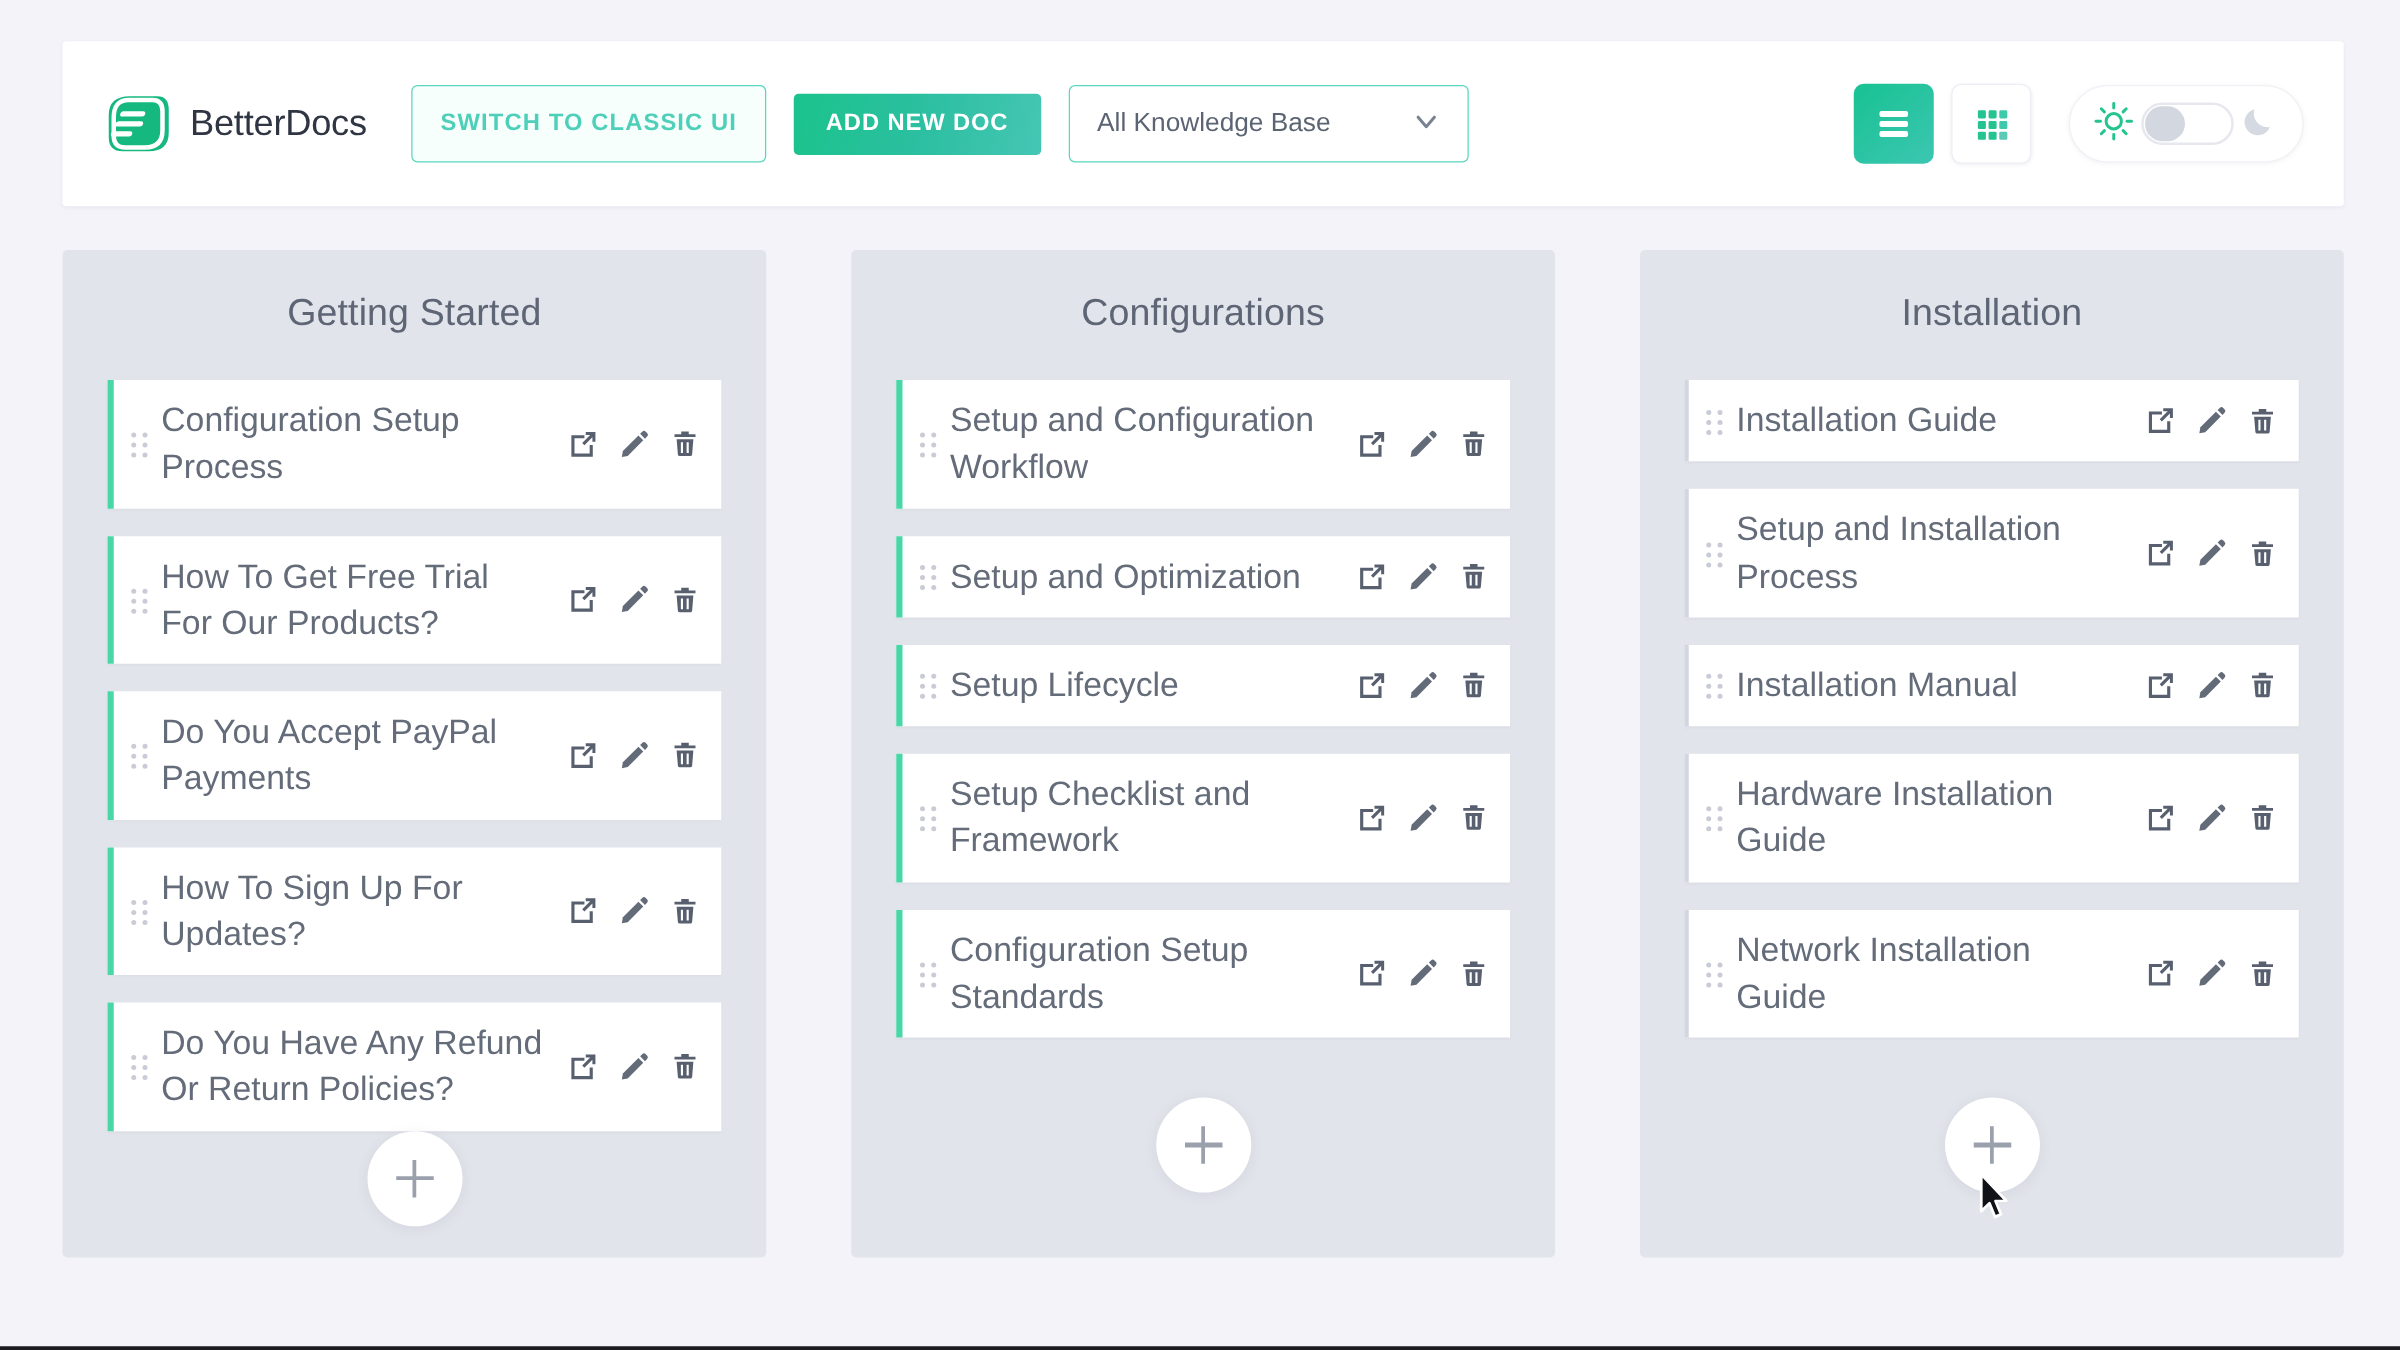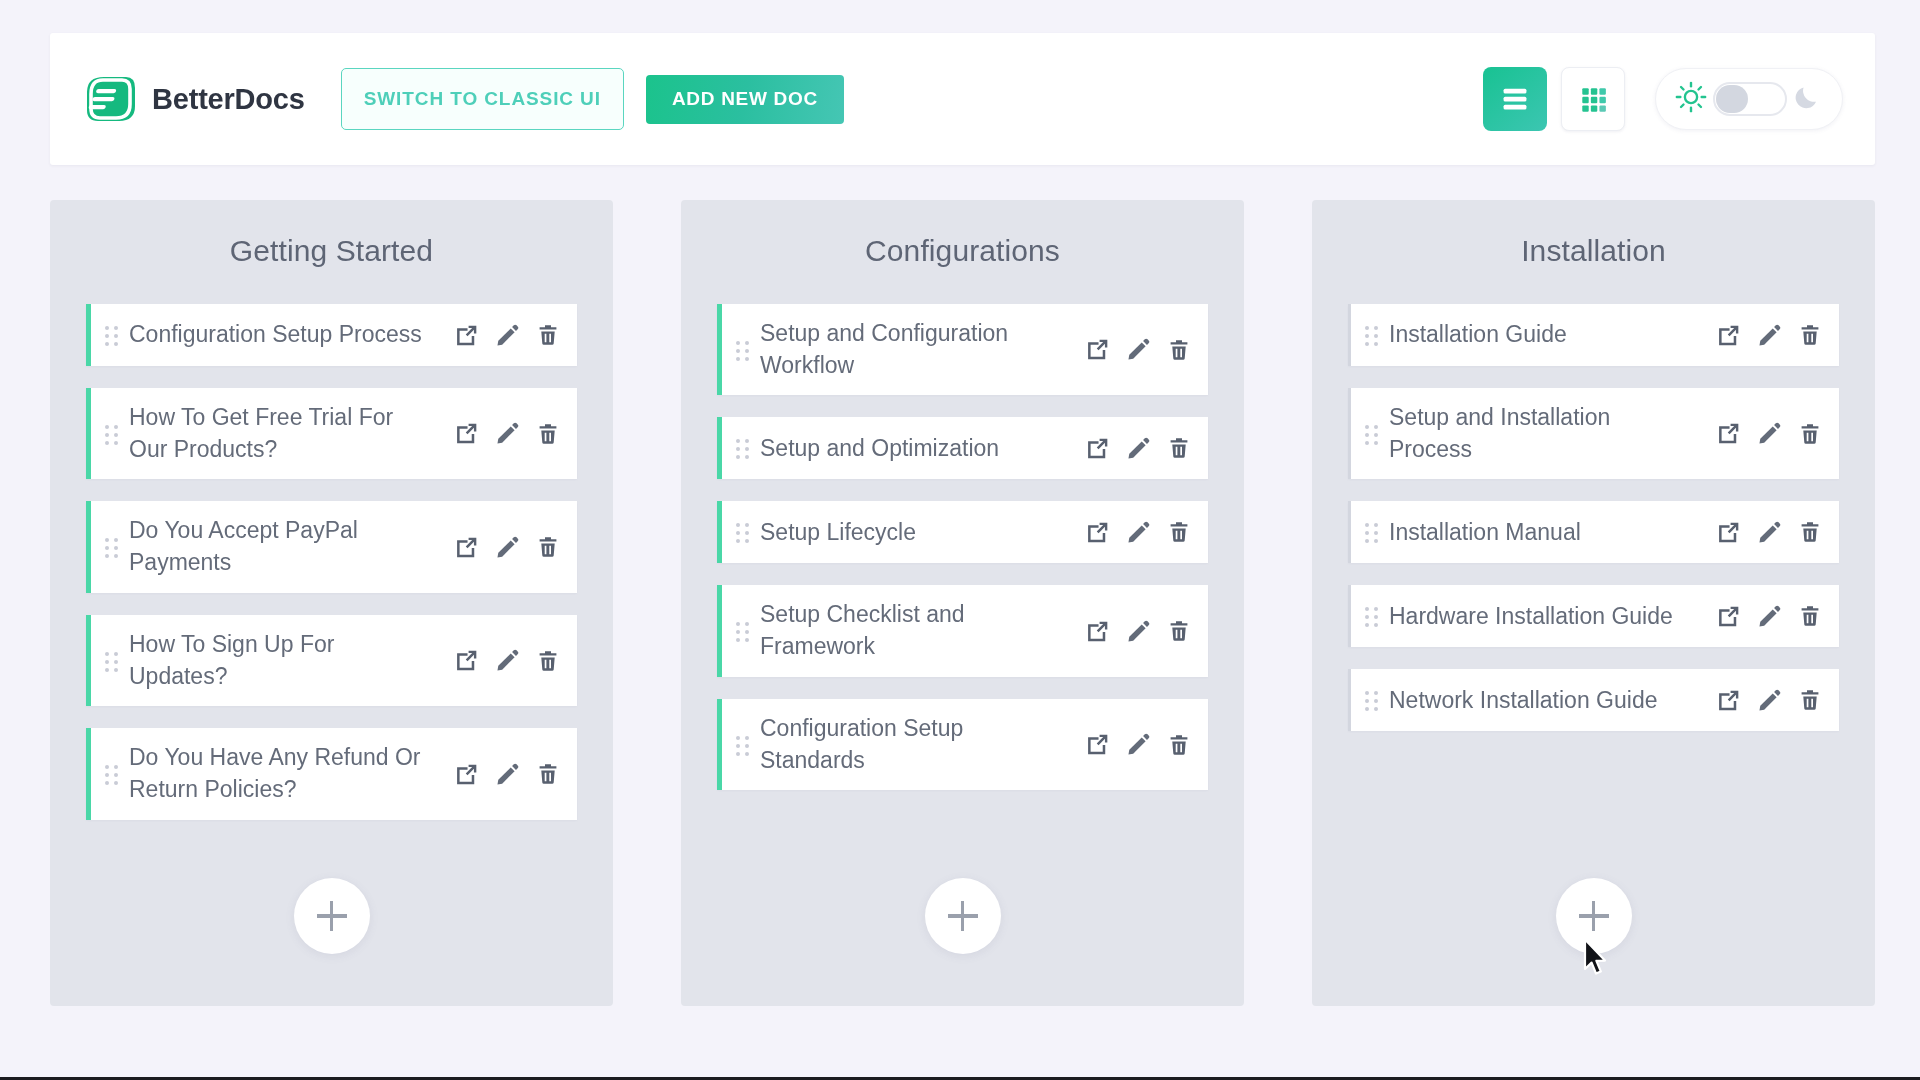--- a/index.html
+++ b/index.html
@@ -38,21 +38,21 @@
     gap: 16px;
     margin-right: 36px;
   }
   .brand-logo {
     width: 50px;
     height: 52px;
     flex: 0 0 auto;
   }
   .brand-name {
     font-size: 29px;
-    font-weight: bold;
+    font-weight: normal;
     color: #2f3542;
     letter-spacing: -0.2px;
     white-space: nowrap;
   }
 
   .btn-classic {
     height: 62px;
     padding: 12px 22px;
     border: 1.5px solid #5ad6c0;
     border-radius: 5px;
@@ -217,21 +217,21 @@
   .drag-handle i {
     display: block;
     width: 4px;
     height: 4px;
     border-radius: 50%;
     background: #c9ccd6;
   }
 
   .card-title {
     flex: 1 1 auto;
-    font-size: 23px;
+    font-size: 27px;
     line-height: 1.38;
     color: #646b79;
     padding-right: 8px;
   }
 
   .card-actions {
     display: flex;
     align-items: center;
     gap: 18px;
     flex: 0 0 auto;
@@ -297,20 +297,28 @@
         <rect x="10" y="32" width="17" height="4.2" rx="2.1" fill="#ffffff" transform="skewX(-12)"></rect>
       </svg>
     </span>
     <span class="brand-name">BetterDocs</span>
   </div>
 
   <div class="btn-classic">SWITCH TO CLASSIC UI</div>
 
   <div class="btn-add-doc">ADD NEW DOC</div>
 
+  <div class="kb-select">
+    <span class="kb-select-label">All Knowledge Base</span>
+    <span>
+      <svg viewBox="0 0 24 24" width="26" height="26" fill="none" stroke="#7a8292" stroke-width="2.2" stroke-linecap="round" stroke-linejoin="round">
+        <polyline points="6 9 12 16 18 9"></polyline>
+      </svg>
+    </span>
+  </div>
 
   <div class="header-right">
 
     <div class="view-btn active">
       <svg viewBox="0 0 28 28" width="32" height="32">
         <rect x="4" y="5" width="20" height="4.2" rx="1.4" fill="#ffffff"></rect>
         <rect x="4" y="12" width="20" height="4.2" rx="1.4" fill="#ffffff"></rect>
         <rect x="4" y="19" width="20" height="4.2" rx="1.4" fill="#ffffff"></rect>
       </svg>
     </div>

